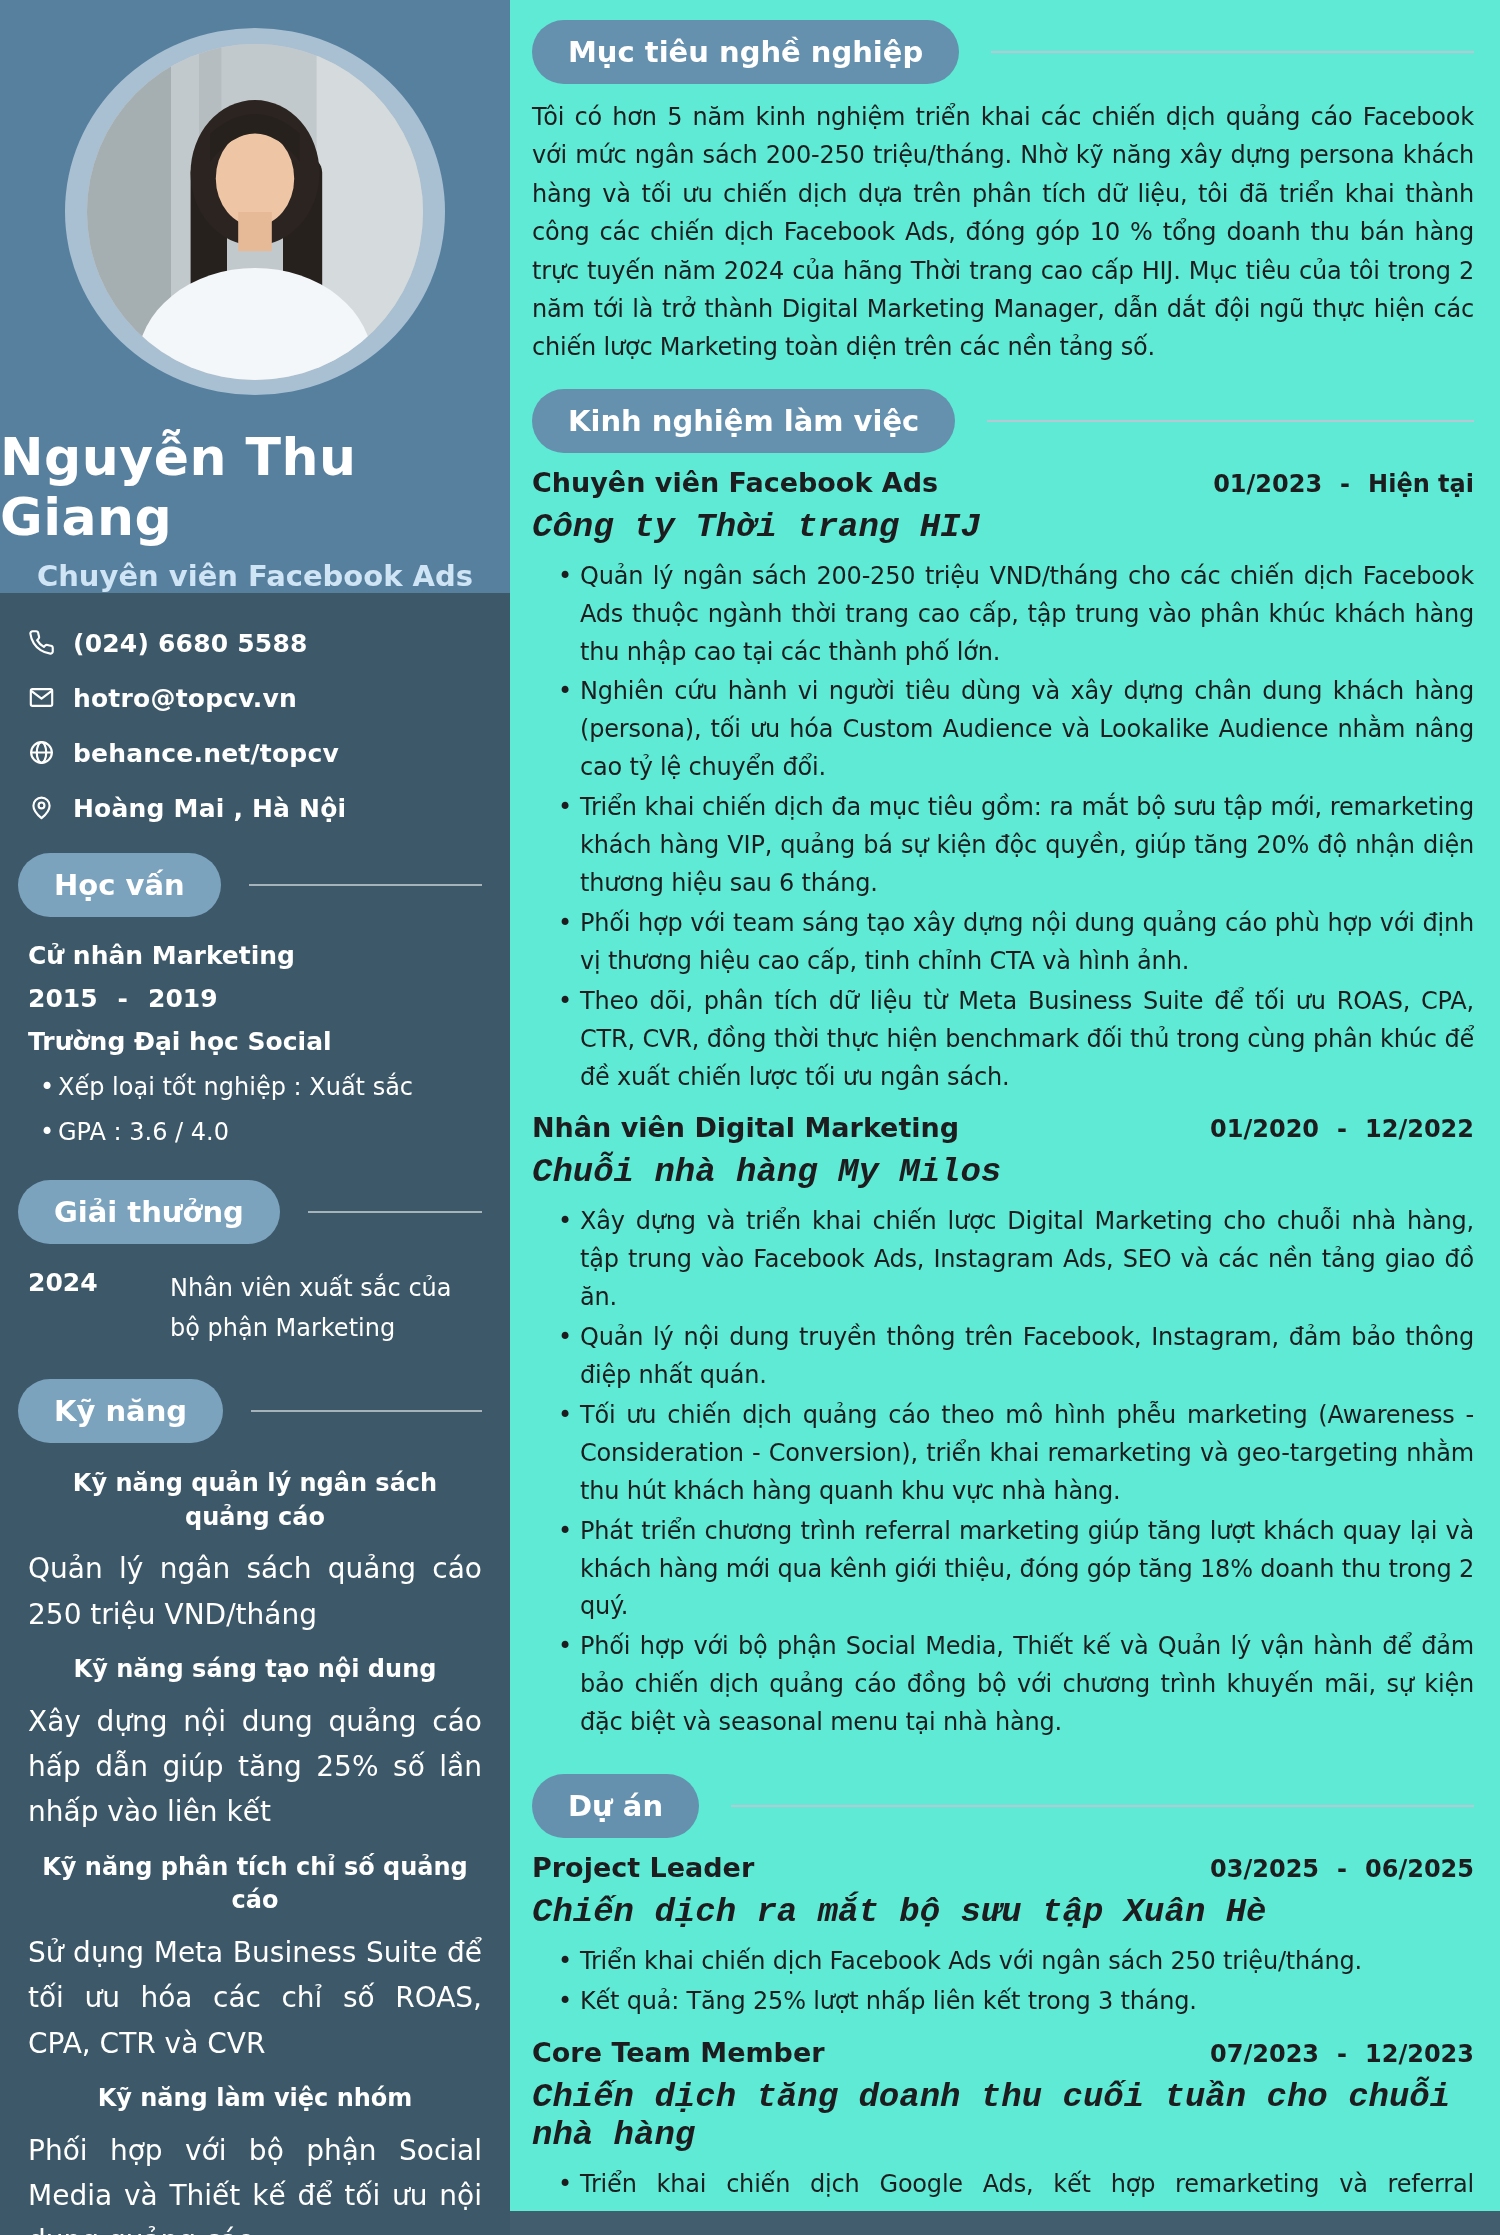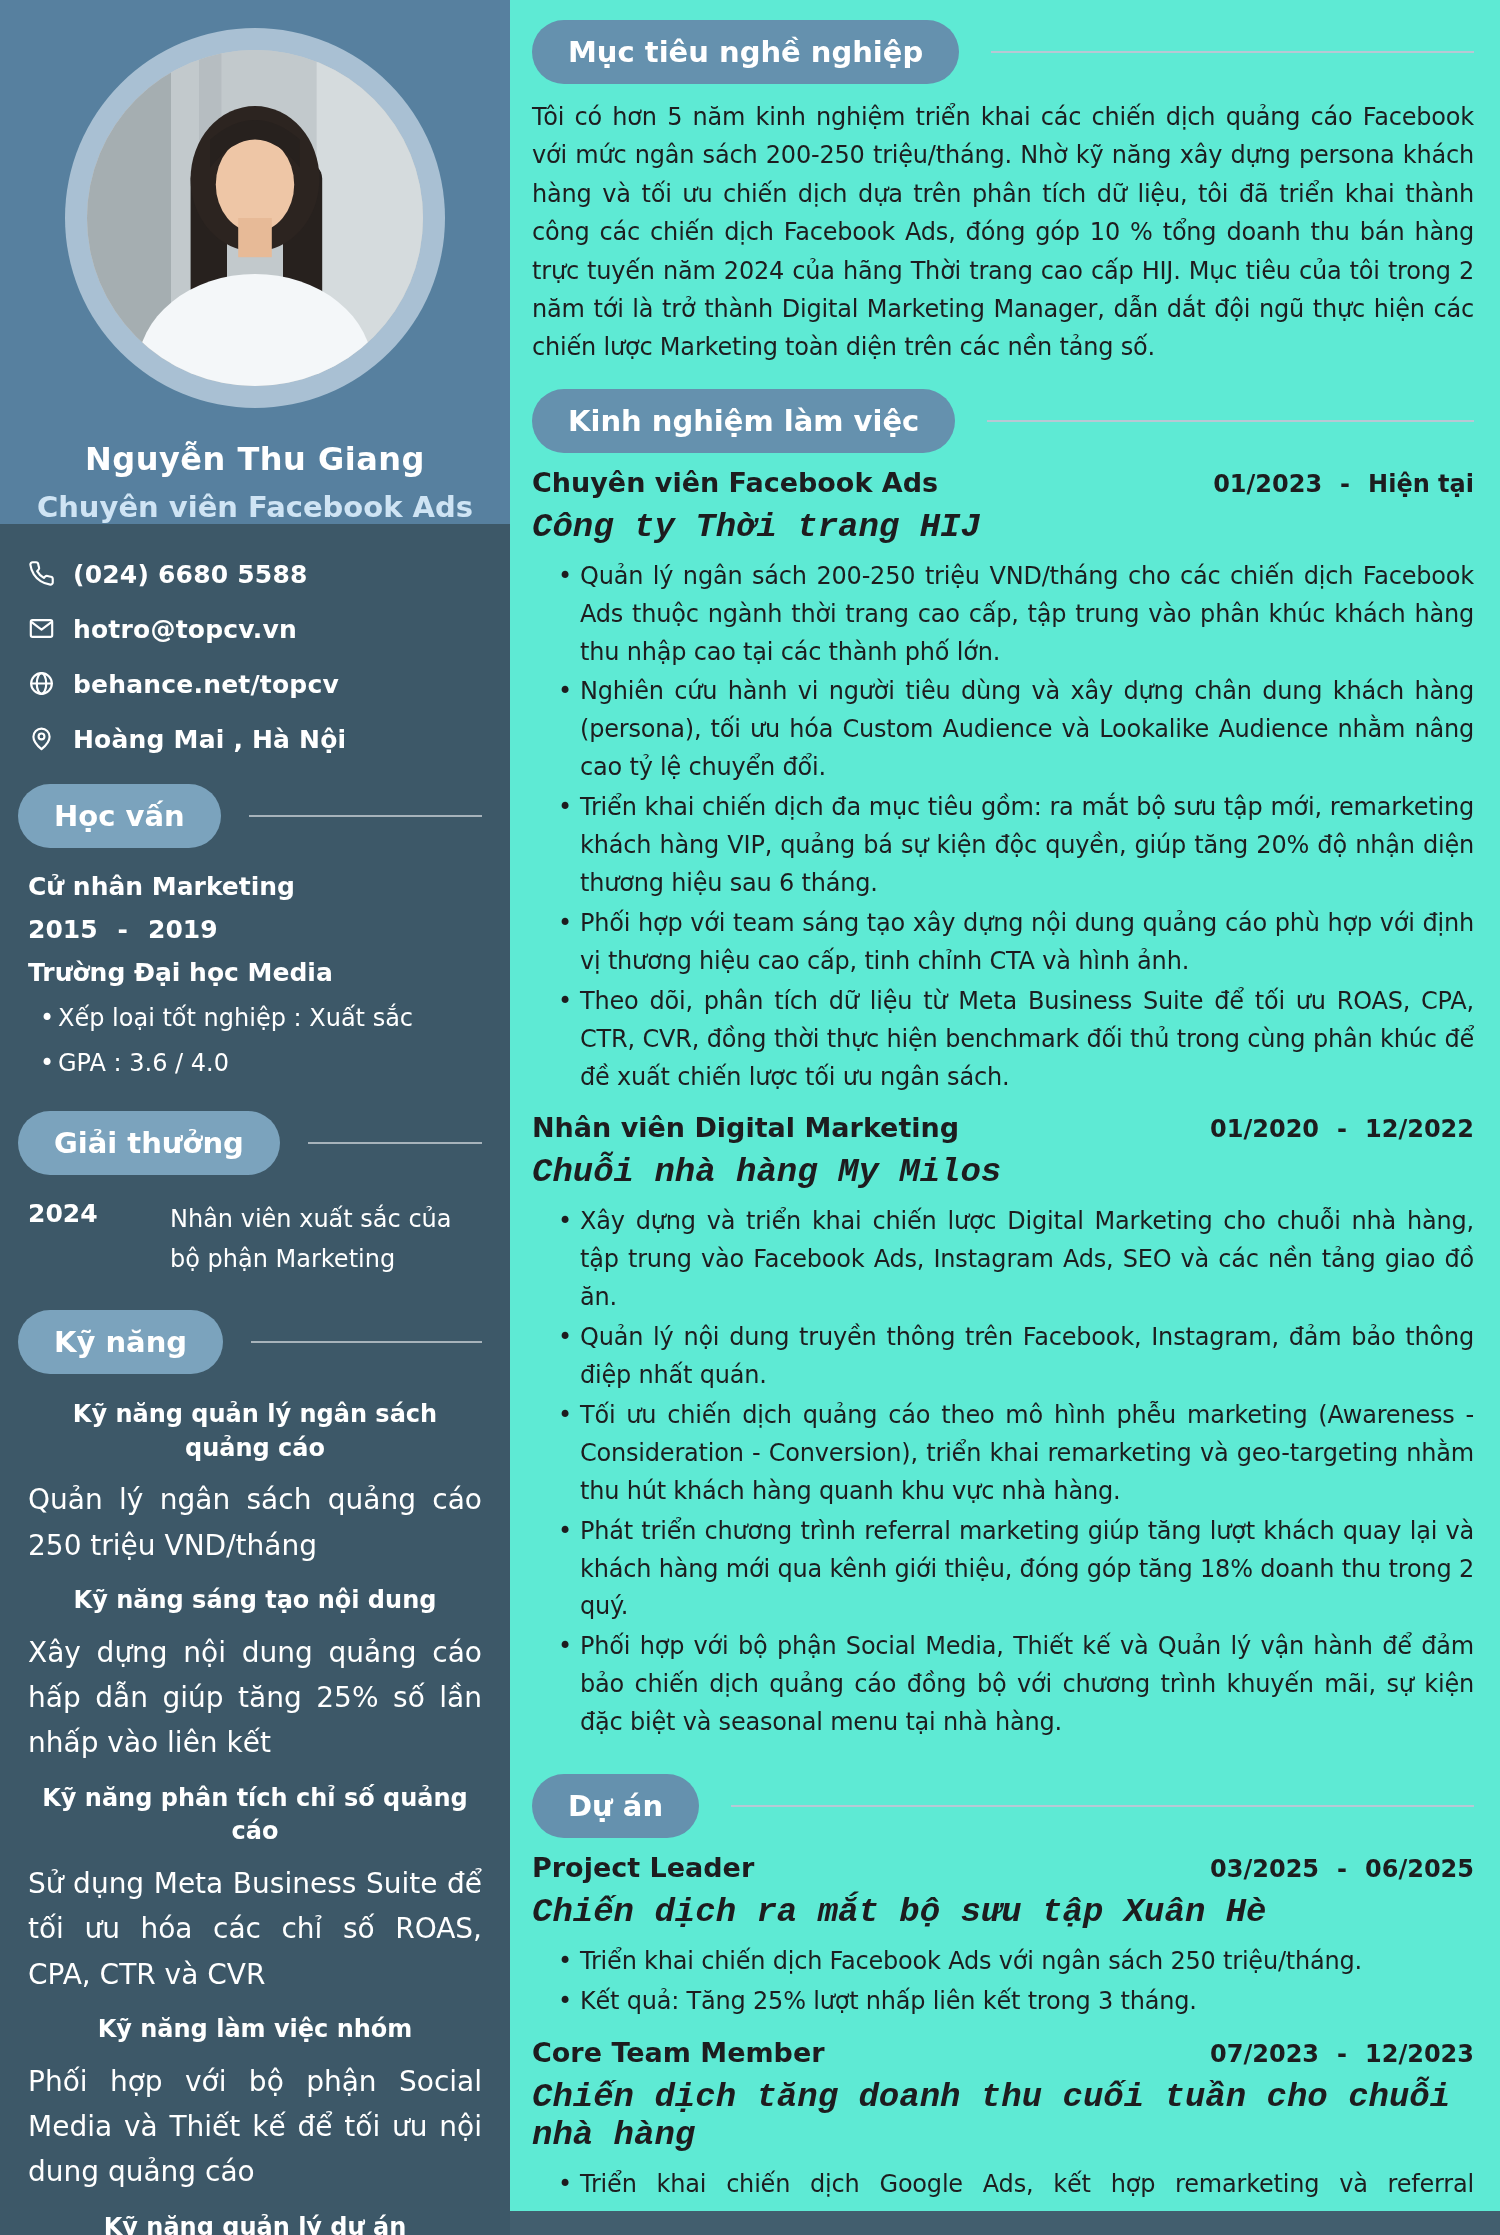--- a/index.html
+++ b/index.html
@@ -6,21 +6,21 @@
   html,body { background:#e8e8e8; }
   body { font-family:"DejaVu Sans","Liberation Sans",sans-serif; }
   .page { width:1500px; height:2235px; background:#ffffff; display:flex; overflow:hidden; position:relative; margin:0 auto; }
 
   
   .sidebar { width:510px; flex:0 0 510px; display:flex; flex-direction:column; color:#fff; }
   .sidebar-top { height:593px; background:#57809f; display:flex; flex-direction:column; align-items:center; }
   .photo-ring { margin-top:28px; width:380px; height:380px; border-radius:50%; background:#a9c0d3; display:flex; align-items:center; justify-content:center; }
   .photo { width:336px; height:336px; border-radius:50%; overflow:hidden; background:#c7cdd0; }
   .photo svg { display:block; width:100%; height:100%; }
-  .person-name { margin-top:32px; font-size:32px; font-weight:bold; letter-spacing:.5px; }
+  .person-name { margin-top:32px; font-size:52px; font-weight:bold; letter-spacing:.5px; }
   .person-title { margin-top:12px; font-size:29px; font-weight:bold; color:#cfe4f4; }
 
   .sidebar-bottom { flex:1; background:#3d5868; padding:36px 28px 0 28px; }
 
   .contact-row { display:flex; align-items:flex-start; margin-bottom:26px; }
   .contact-row .cicon { width:27px; height:27px; flex:0 0 27px; margin-right:18px; }
   .contact-row .cicon svg { display:block; }
   .contact-text { font-size:25px; font-weight:bold; letter-spacing:.2px; }
 
   .sec-head { display:flex; align-items:center; margin:30px 0 24px -10px; }
@@ -135,21 +135,21 @@
         <div class="pill">Học vấn</div>
         <div class="rule"></div>
       </div>
       <div>
         <div class="edu-degree">Cử nhân Marketing</div>
         <div class="edu-period">
           <span>2015</span>
           <span>-</span>
           <span>2019</span>
         </div>
-        <div class="edu-school">Trường Đại học Media</div>
+        <div class="edu-school">Trường Đại học Social</div>
         <ul class="side-bullets">
           <li>Xếp loại tốt nghiệp : Xuất sắc</li>
           <li>GPA : 3.6 / 4.0</li>
         </ul>
       </div>
 
       <div class="sec-head">
         <div class="pill">Giải thưởng</div>
         <div class="rule"></div>
       </div>

